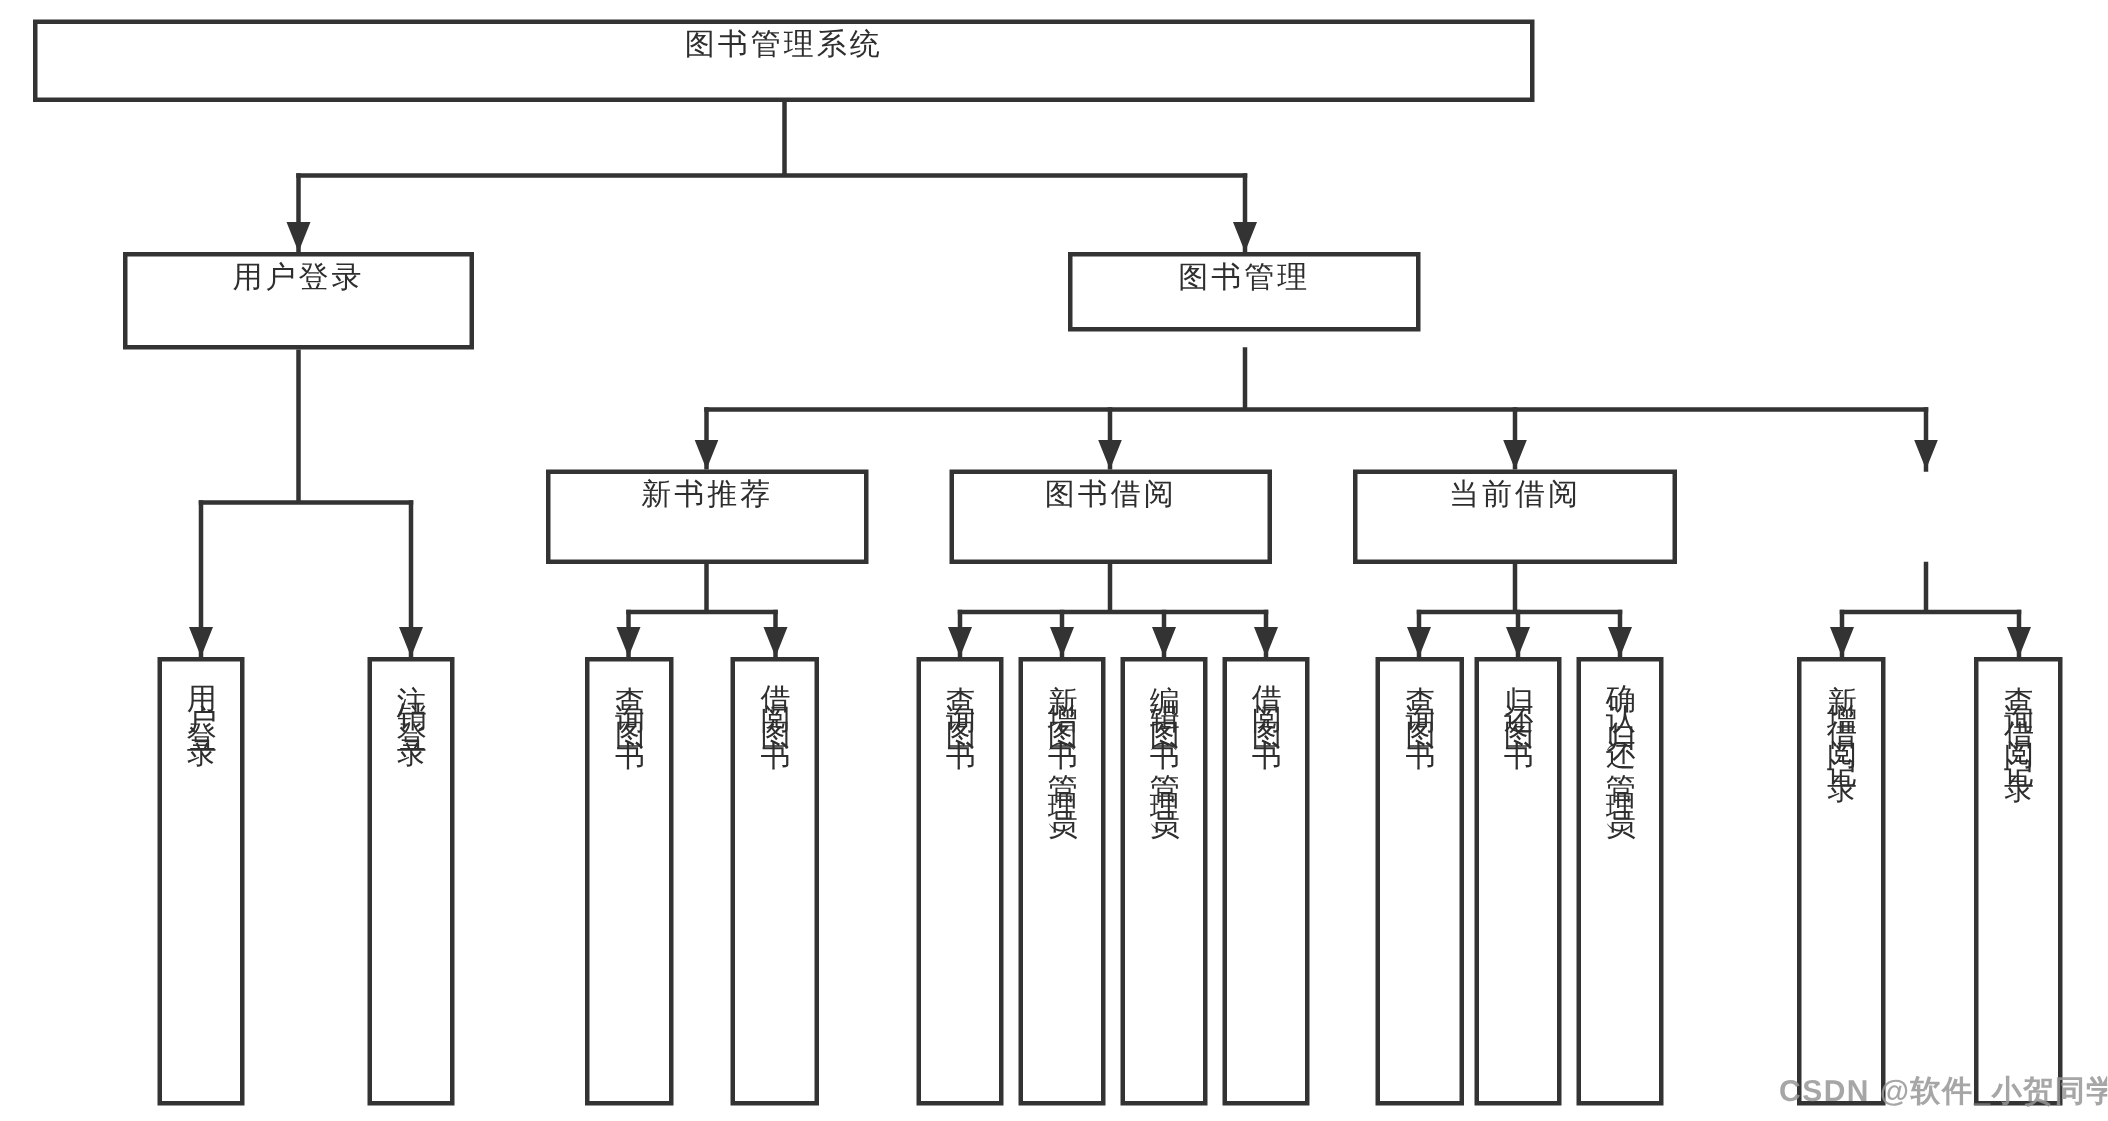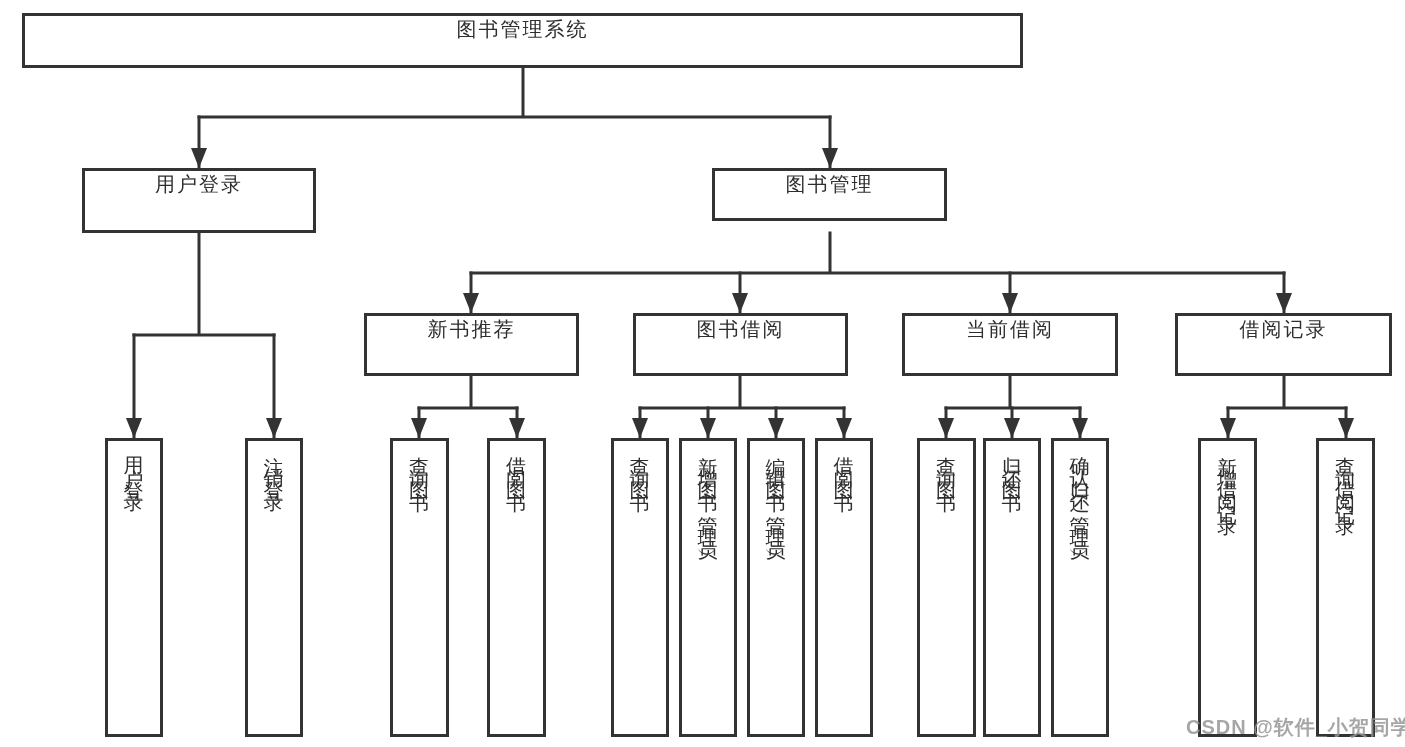--- a/index.html
+++ b/index.html
@@ -110,23 +110,20 @@
 
   <div class="node" style="left:633px; top:313px; width:215px; height:63px;">
     <span class="hlabel">图书借阅</span>
   </div>
   <div class="node" style="left:364px; top:313px; width:215px; height:63px;">
     <span class="hlabel">新书推荐</span>
   </div>
   <div class="node" style="left:902px; top:313px; width:216px; height:63px;">
     <span class="hlabel">当前借阅</span>
   </div>
-  <div class="node" style="left:1175px; top:313px; width:217px; height:63px;">
-    <span class="hlabel">借阅记录</span>
-  </div>
 
   <div class="node" style="left:105px; top:438px; width:58px; height:299px;">
     <span class="vtext">用户登录</span>
   </div>
   <div class="node" style="left:245px; top:438px; width:58px; height:299px;">
     <span class="vtext">注销登录</span>
   </div>
 
   <div class="node" style="left:390px; top:438px; width:59px; height:299px;">
     <span class="vtext">查询图书</span>

